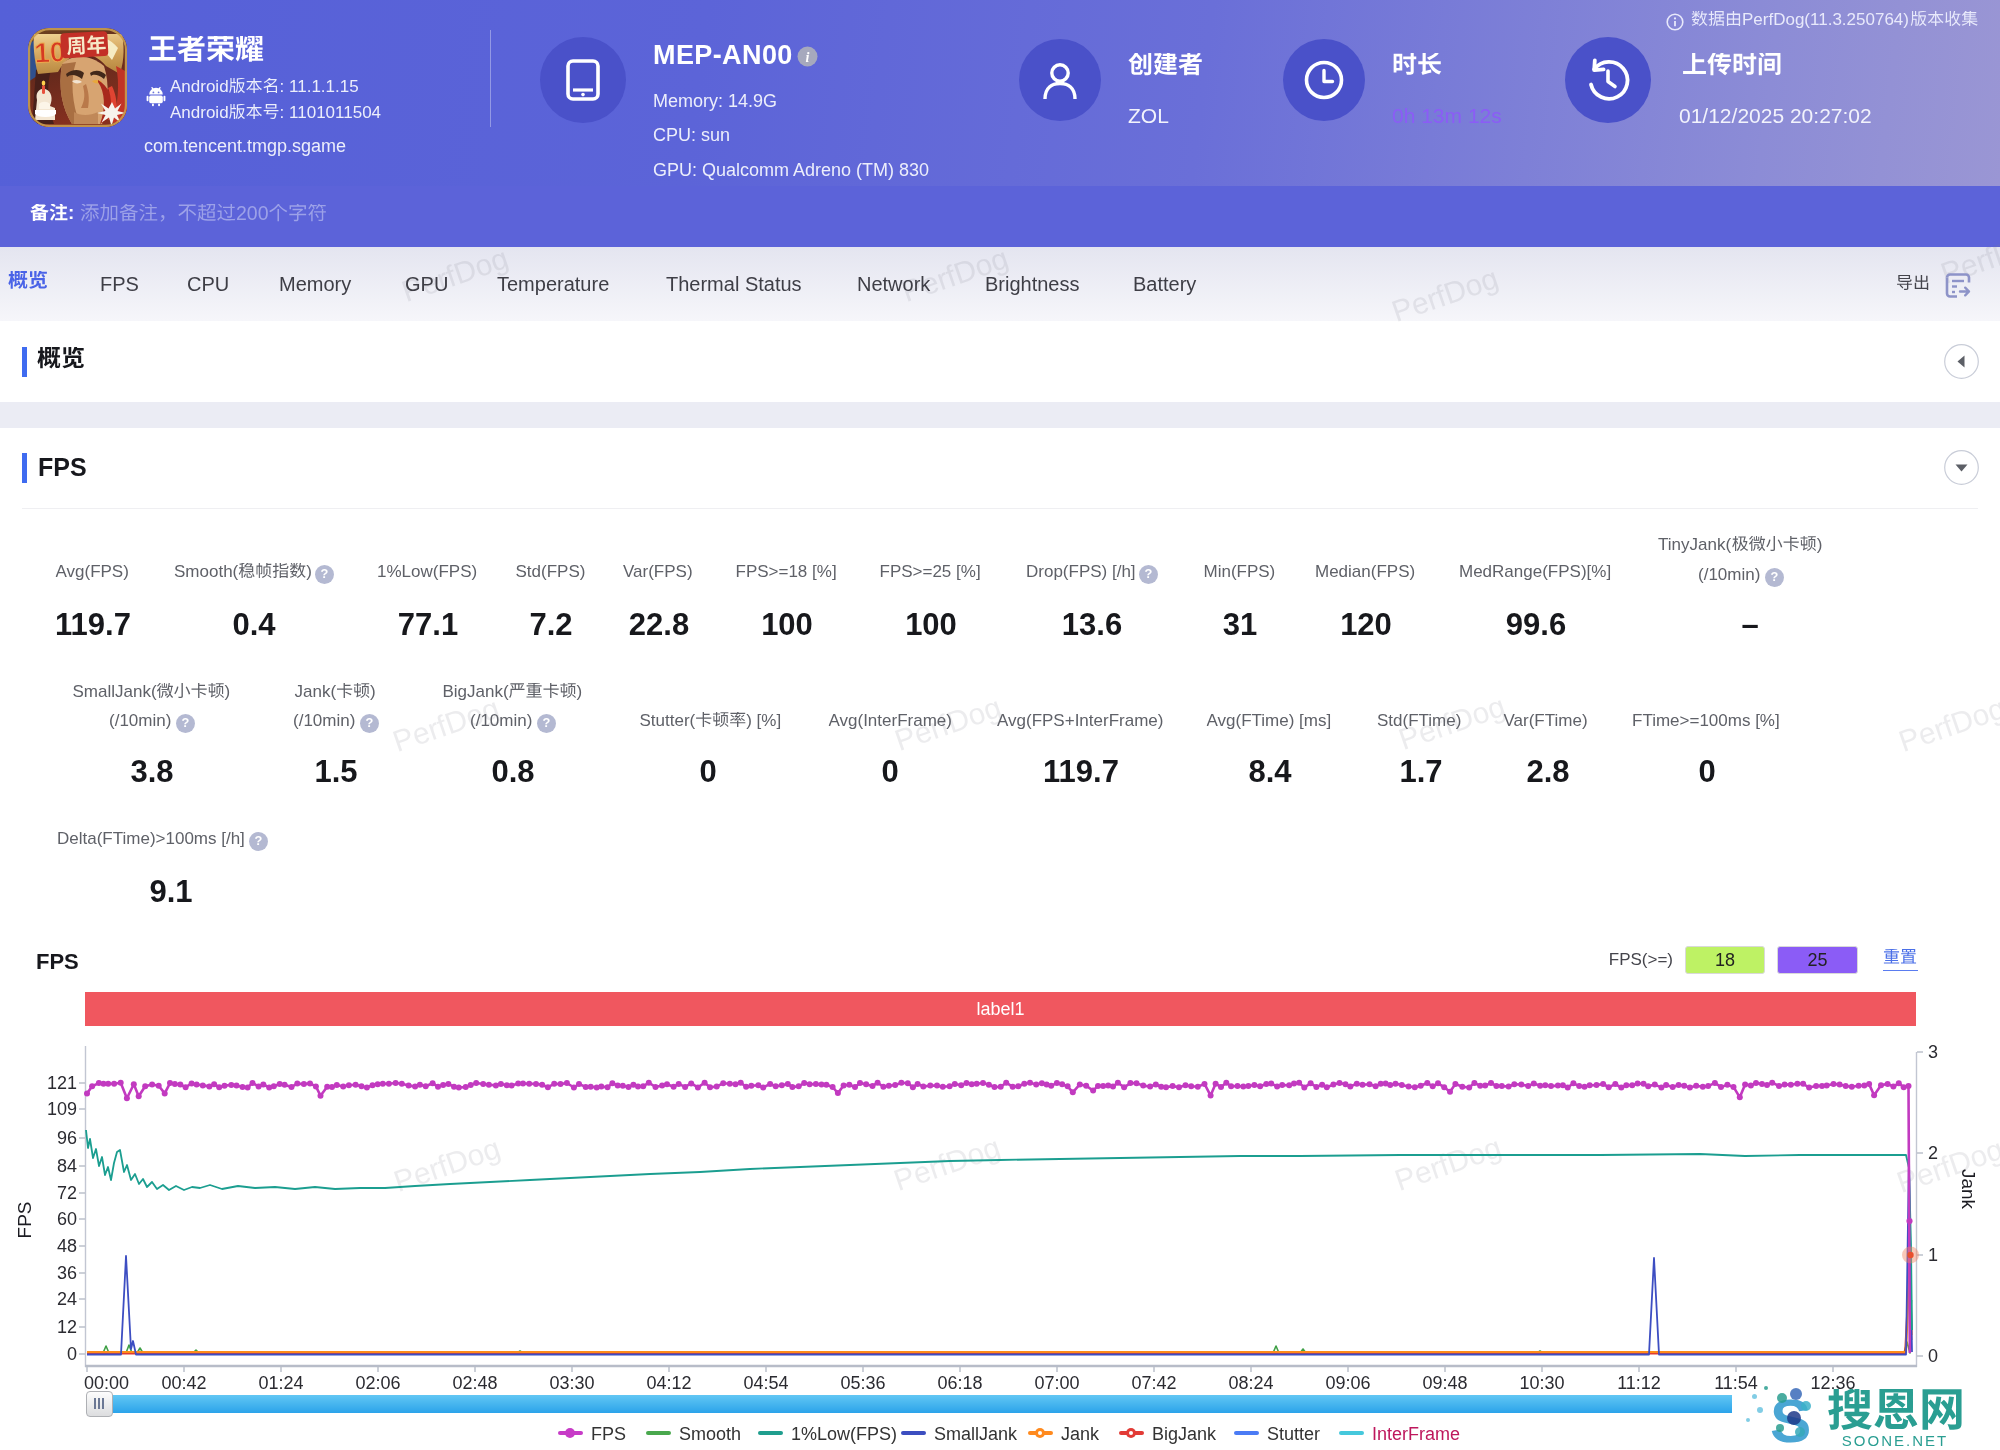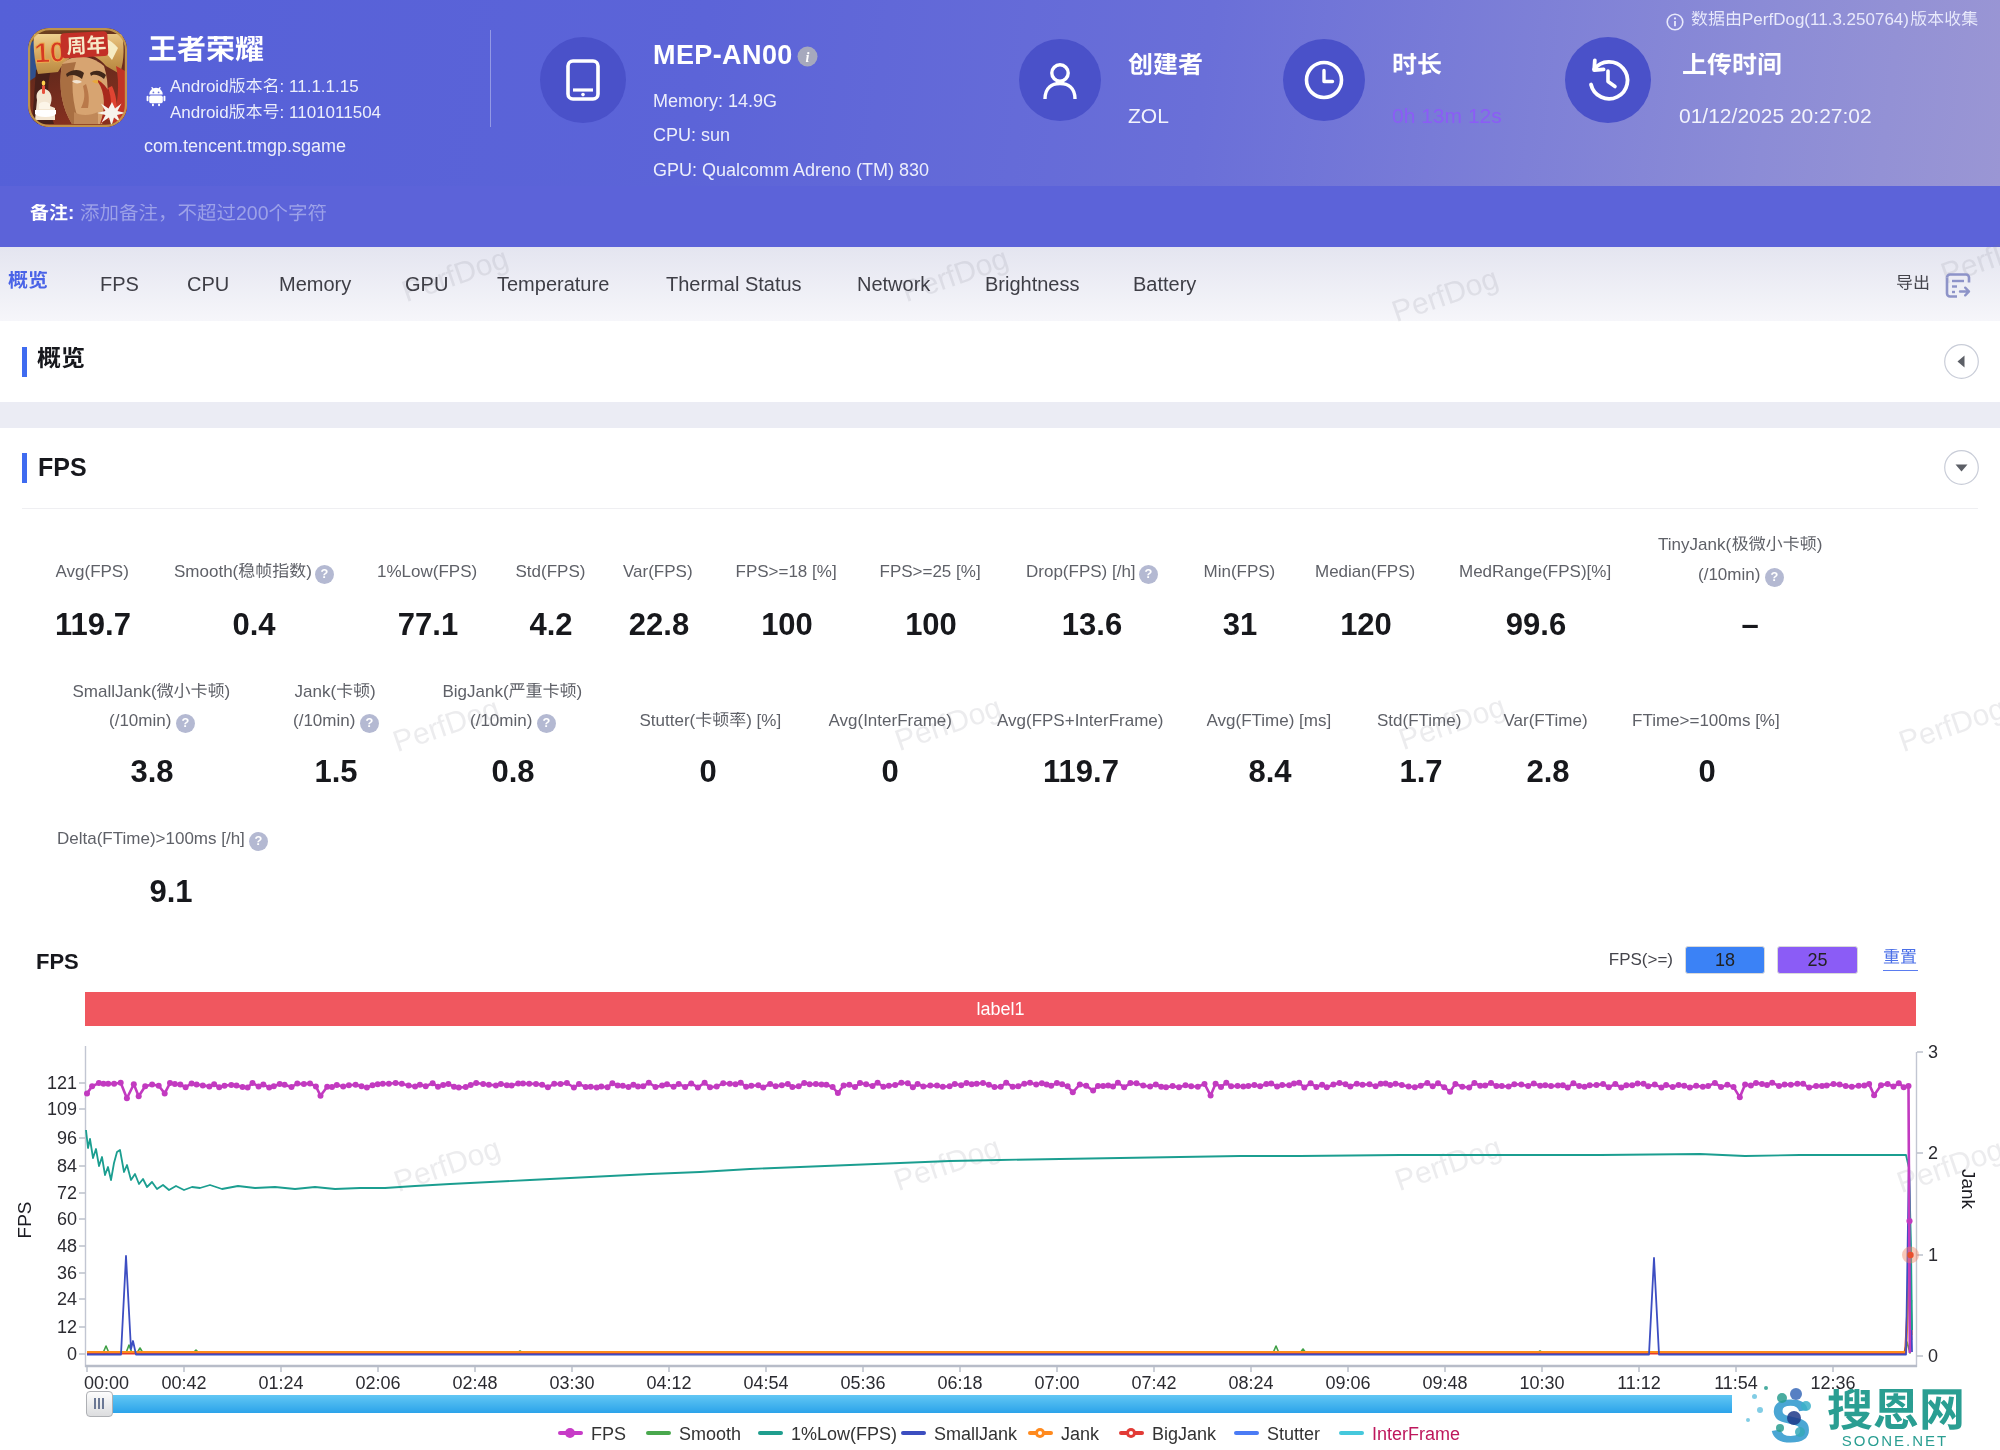--- a/index.html
+++ b/index.html
@@ -280,21 +280,21 @@
     <div style="position:absolute;left:1698px;top:566px;"><svg width="64" height="21" viewBox="0 0 64 21" xmlns="http://www.w3.org/2000/svg">
         <text x="0.0" y="13.6" font-family="Liberation Sans, sans-serif" font-size="17" font-weight="400" fill="#5f6168">(/10min)</text>
       </svg></div>
     <div style="position:absolute;left:1765px;top:568px;"><svg width="19" height="19" viewBox="0 0 19 19" xmlns="http://www.w3.org/2000/svg">
         <circle cx="9.5" cy="9.5" r="9.5" fill="#b4b9d2"></circle>
         <text x="9.5" y="13.49" font-family="Liberation Sans,sans-serif" font-size="12.825" font-weight="700" fill="#fff" text-anchor="middle">?</text>
       </svg></div>
     <div style="position:absolute;left:93px;top:606px;transform:translateX(-50%);font-family:'Liberation Sans',sans-serif;font-size:31px;color:#17181c;line-height:38.75px;white-space:nowrap;font-weight:700;">119.7</div>
     <div style="position:absolute;left:254px;top:606px;transform:translateX(-50%);font-family:'Liberation Sans',sans-serif;font-size:31px;color:#17181c;line-height:38.75px;white-space:nowrap;font-weight:700;">0.4</div>
     <div style="position:absolute;left:428px;top:606px;transform:translateX(-50%);font-family:'Liberation Sans',sans-serif;font-size:31px;color:#17181c;line-height:38.75px;white-space:nowrap;font-weight:700;">77.1</div>
-    <div style="position:absolute;left:551px;top:606px;transform:translateX(-50%);font-family:'Liberation Sans',sans-serif;font-size:31px;color:#17181c;line-height:38.75px;white-space:nowrap;font-weight:700;">4.2</div>
+    <div style="position:absolute;left:551px;top:606px;transform:translateX(-50%);font-family:'Liberation Sans',sans-serif;font-size:31px;color:#17181c;line-height:38.75px;white-space:nowrap;font-weight:700;">7.2</div>
     <div style="position:absolute;left:659px;top:606px;transform:translateX(-50%);font-family:'Liberation Sans',sans-serif;font-size:31px;color:#17181c;line-height:38.75px;white-space:nowrap;font-weight:700;">22.8</div>
     <div style="position:absolute;left:787px;top:606px;transform:translateX(-50%);font-family:'Liberation Sans',sans-serif;font-size:31px;color:#17181c;line-height:38.75px;white-space:nowrap;font-weight:700;">100</div>
     <div style="position:absolute;left:931px;top:606px;transform:translateX(-50%);font-family:'Liberation Sans',sans-serif;font-size:31px;color:#17181c;line-height:38.75px;white-space:nowrap;font-weight:700;">100</div>
     <div style="position:absolute;left:1092px;top:606px;transform:translateX(-50%);font-family:'Liberation Sans',sans-serif;font-size:31px;color:#17181c;line-height:38.75px;white-space:nowrap;font-weight:700;">13.6</div>
     <div style="position:absolute;left:1240px;top:606px;transform:translateX(-50%);font-family:'Liberation Sans',sans-serif;font-size:31px;color:#17181c;line-height:38.75px;white-space:nowrap;font-weight:700;">31</div>
     <div style="position:absolute;left:1366px;top:606px;transform:translateX(-50%);font-family:'Liberation Sans',sans-serif;font-size:31px;color:#17181c;line-height:38.75px;white-space:nowrap;font-weight:700;">120</div>
     <div style="position:absolute;left:1536px;top:606px;transform:translateX(-50%);font-family:'Liberation Sans',sans-serif;font-size:31px;color:#17181c;line-height:38.75px;white-space:nowrap;font-weight:700;">99.6</div>
     <div style="position:absolute;left:1750px;top:606px;transform:translateX(-50%);font-family:'Liberation Sans',sans-serif;font-size:31px;color:#17181c;line-height:38.75px;white-space:nowrap;font-weight:700;">–</div>
     <div style="position:absolute;left:711px;top:712px;transform:translateX(-50%);"><svg width="143" height="21" viewBox="0 0 143 21" xmlns="http://www.w3.org/2000/svg">
         <text x="0.0" y="13.6" font-family="Liberation Sans, sans-serif" font-size="17" font-weight="400" fill="#5f6168">Stutter(</text>
@@ -377,21 +377,21 @@
     <div style="position:absolute;left:57px;top:830px;"><svg width="190" height="21" viewBox="0 0 190 21" xmlns="http://www.w3.org/2000/svg">
         <text x="0.0" y="13.6" font-family="Liberation Sans, sans-serif" font-size="17" font-weight="400" fill="#5f6168">Delta(FTime)&gt;100ms [/h]</text>
       </svg></div>
     <div style="position:absolute;left:249px;top:832px;"><svg width="19" height="19" viewBox="0 0 19 19" xmlns="http://www.w3.org/2000/svg">
         <circle cx="9.5" cy="9.5" r="9.5" fill="#b4b9d2"></circle>
         <text x="9.5" y="13.49" font-family="Liberation Sans,sans-serif" font-size="12.825" font-weight="700" fill="#fff" text-anchor="middle">?</text>
       </svg></div>
     <div style="position:absolute;left:171px;top:873px;transform:translateX(-50%);font-family:'Liberation Sans',sans-serif;font-size:31px;color:#17181c;line-height:38.75px;white-space:nowrap;font-weight:700;">9.1</div>
     <div style="position:absolute;left:36px;top:948px;font-family:'Liberation Sans',sans-serif;font-size:22px;color:#17181d;line-height:27.50px;white-space:nowrap;font-weight:700;">FPS</div>
     <div style="position:absolute;right:327px;top:949px;font-family:'Liberation Sans',sans-serif;font-size:17px;color:#45454c;line-height:21.25px;white-space:nowrap;">FPS(&gt;=)</div>
-    <div style="position:absolute;left:1685px;top:946px;width:80px;height:28px;border:1px solid #d9d9d9;border-radius:3px;background:#3b82f6;font-family:'Liberation Sans',sans-serif;font-size:18px;color:#222;text-align:center;line-height:26px">18</div>
+    <div style="position:absolute;left:1685px;top:946px;width:80px;height:28px;border:1px solid #d9d9d9;border-radius:3px;background:#bef264;font-family:'Liberation Sans',sans-serif;font-size:18px;color:#222;text-align:center;line-height:26px">18</div>
     <div style="position:absolute;left:1777px;top:946px;width:81px;height:28px;border:1px solid #d9d9d9;border-radius:3px;background:#8b5cf6;font-family:'Liberation Sans',sans-serif;font-size:18px;color:#222;text-align:center;line-height:26px">25</div>
     <div style="position:absolute;left:1883px;top:949px;"><svg width="35" height="21" viewBox="0 0 35 21" xmlns="http://www.w3.org/2000/svg">
         <path transform="translate(0.0,13.6) scale(0.017000,-0.017000)" d="M159 540V229H459V160H127V100H459V13H52V-48H949V13H534V100H886V160H534V229H848V540H534V601H944V663H534V740C651 749 761 761 847 776L807 834C649 806 366 787 133 781C140 766 148 739 149 722C247 724 354 728 459 734V663H58V601H459V540ZM232 360H459V284H232ZM534 360H772V284H534ZM232 486H459V411H232ZM534 486H772V411H534Z" fill="#4a6fe8"></path>
         <path transform="translate(17.0,13.6) scale(0.017000,-0.017000)" d="M651 748H820V658H651ZM417 748H582V658H417ZM189 748H348V658H189ZM190 427V6H57V-50H945V6H808V427H495L509 486H922V545H520L531 603H895V802H117V603H454L446 545H68V486H436L424 427ZM262 6V68H734V6ZM262 275H734V217H262ZM262 320V376H734V320ZM262 172H734V113H262Z" fill="#4a6fe8"></path>
       </svg></div>
     <div style="position:absolute;left:1883px;top:970px;width:35px;height:1px;background:#5a7cf0"></div>
     <div style="position:absolute;left:85px;top:992px;width:1831px;height:34px;background:#f0575f;color:#fff;font-family:'Liberation Sans',sans-serif;font-size:18px;text-align:center;line-height:34px">label1</div>
     <svg style="position:absolute;left:0;top:980px" width="2000" height="420" viewBox="0 0 2000 420" xmlns="http://www.w3.org/2000/svg">
       <line x1="85.5" y1="66.0" x2="85.5" y2="387.0" stroke="#c2c6d2" stroke-width="1.4"></line>
       <line x1="1916.5" y1="72.0" x2="1916.5" y2="387.0" stroke="#c2c6d2" stroke-width="1.4"></line>

